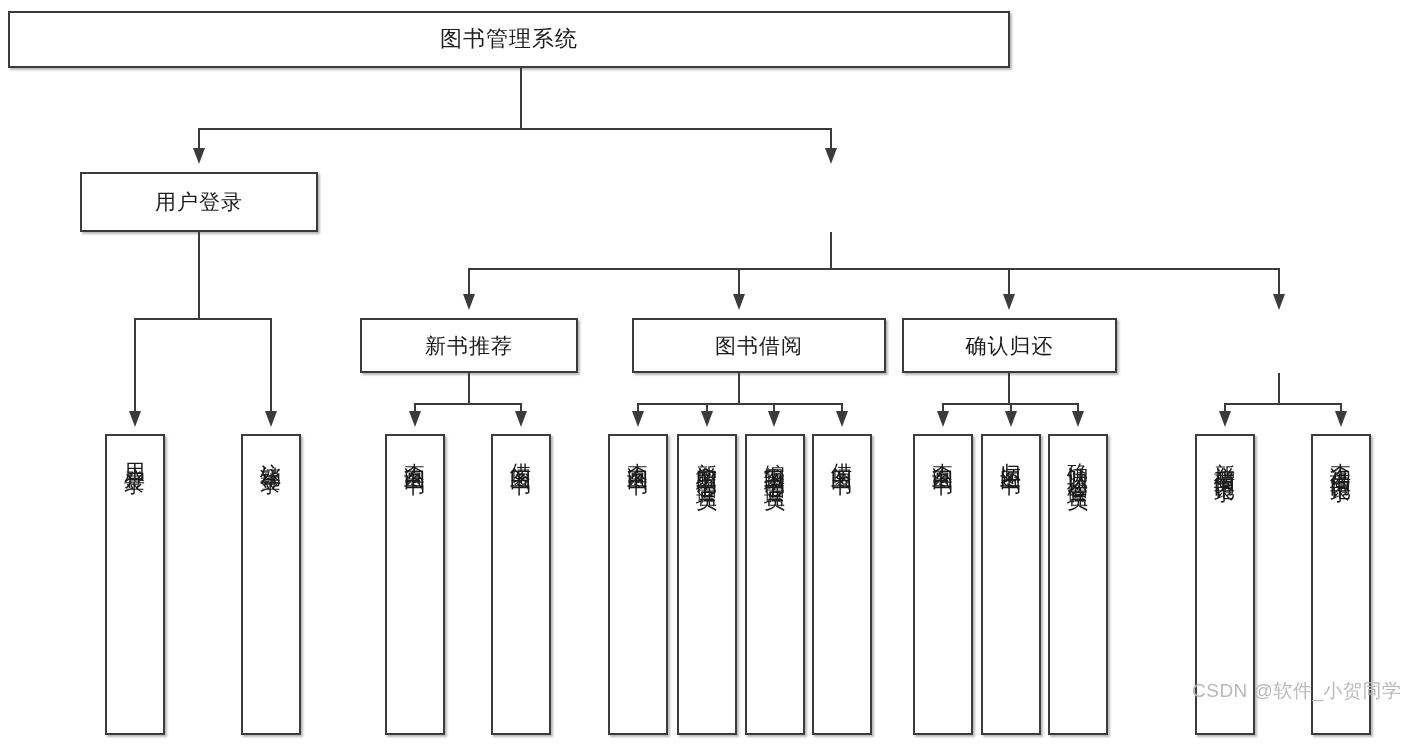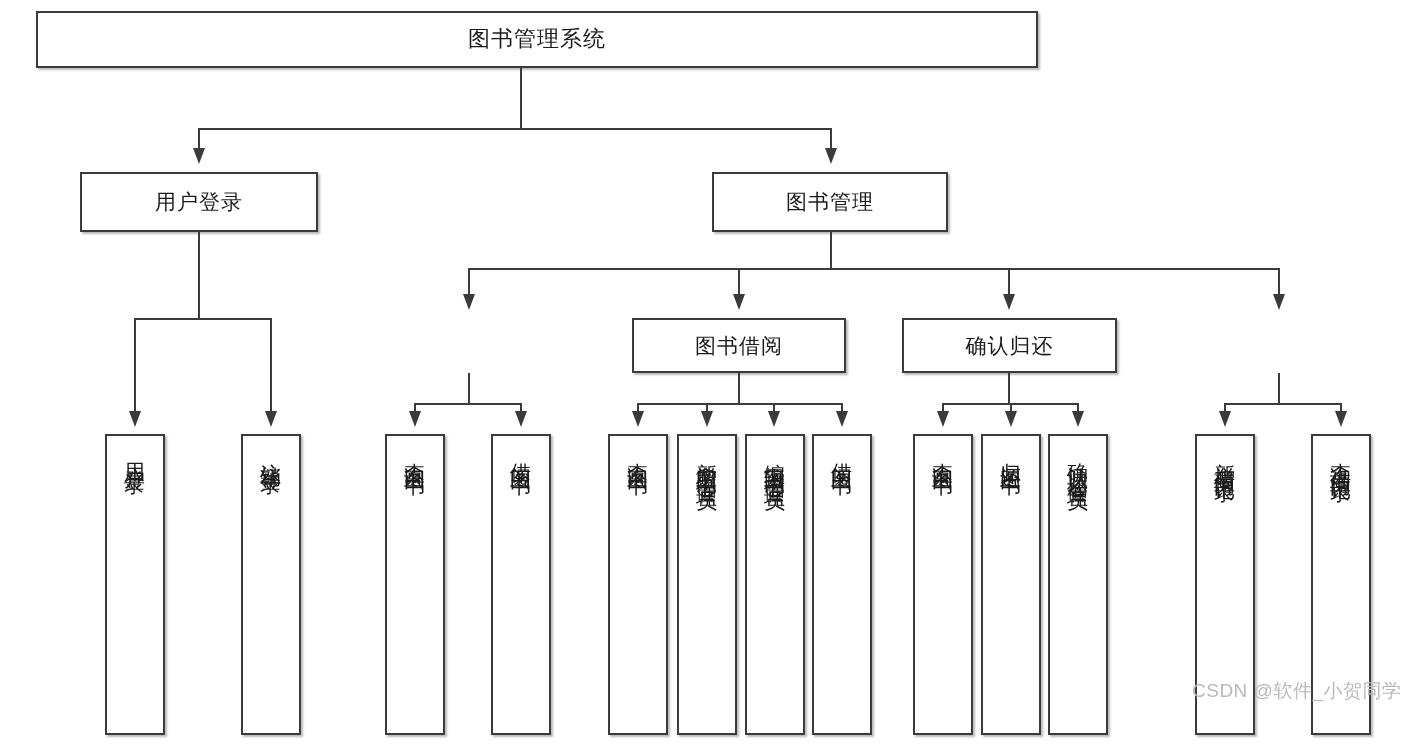--- a/index.html
+++ b/index.html
@@ -83,58 +83,58 @@
     font-size: 19px;
     white-space: nowrap;
     letter-spacing: 0.5px;
   }
 </style>
 </head>
 <body>
 
 <div id="canvas">
 
-  <div class="node root" style="left:36px; top:11px; width:1002px; height:57px;">
+  <div class="node root" style="left:8px; top:11px; width:1002px; height:57px;">
     <span class="node-label">图书管理系统</span>
   </div>
 
   <div class="vline" style="left:520px; top:68px; width:2px; height:60px;"></div>
   <div class="hline" style="left:198px; top:128px; width:634px; height:2px;"></div>
   <div class="vline" style="left:198px; top:128px; width:2px; height:22px;"></div>
   <div class="arrow" style="left:193px; top:148px;"></div>
   <div class="vline" style="left:830px; top:128px; width:2px; height:22px;"></div>
   <div class="arrow" style="left:825px; top:148px;"></div>
 
   <div class="node lvl2" style="left:80px; top:172px; width:238px; height:60px;">
     <span class="node-label">用户登录</span>
   </div>
 
-  <div class="node lvl2" style="left:712px; top:172px; width:236px; height:60px;">
-    <span class="node-label">图书管理</span>
-  </div>
 
   <div class="vline" style="left:198px; top:232px; width:2px; height:88px;"></div>
   <div class="hline" style="left:134px; top:318px; width:137px; height:2px;"></div>
   <div class="vline" style="left:134px; top:318px; width:2px; height:95px;"></div>
   <div class="arrow" style="left:129px; top:411px;"></div>
   <div class="vline" style="left:270px; top:318px; width:2px; height:95px;"></div>
   <div class="arrow" style="left:265px; top:411px;"></div>
 
   <div class="vline" style="left:830px; top:232px; width:2px; height:38px;"></div>
   <div class="hline" style="left:468px; top:268px; width:812px; height:2px;"></div>
   <div class="vline" style="left:468px; top:268px; width:2px; height:28px;"></div>
   <div class="arrow" style="left:463px; top:294px;"></div>
   <div class="vline" style="left:738px; top:268px; width:2px; height:28px;"></div>
   <div class="arrow" style="left:733px; top:294px;"></div>
   <div class="vline" style="left:1008px; top:268px; width:2px; height:28px;"></div>
   <div class="arrow" style="left:1003px; top:294px;"></div>
   <div class="vline" style="left:1278px; top:268px; width:2px; height:28px;"></div>
   <div class="arrow" style="left:1273px; top:294px;"></div>
 
-  <div class="node lvl3" style="left:632px; top:318px; width:214px; height:55px;">
+  <div class="node lvl3" style="left:360px; top:318px; width:218px; height:55px;">
+    <span class="node-label">新书推荐</span>
+  </div>
+  <div class="node lvl3" style="left:632px; top:318px; width:254px; height:55px;">
     <span class="node-label">图书借阅</span>
   </div>
   <div class="node lvl3" style="left:902px; top:318px; width:215px; height:55px;">
     <span class="node-label">确认归还</span>
   </div>
 
   <div class="vline" style="left:468px; top:373px; width:2px; height:32px;"></div>
   <div class="hline" style="left:414px; top:403px; width:108px; height:2px;"></div>
   <div class="vline" style="left:414px; top:403px; width:2px; height:10px;"></div>
   <div class="arrow" style="left:409px; top:411px;"></div>

